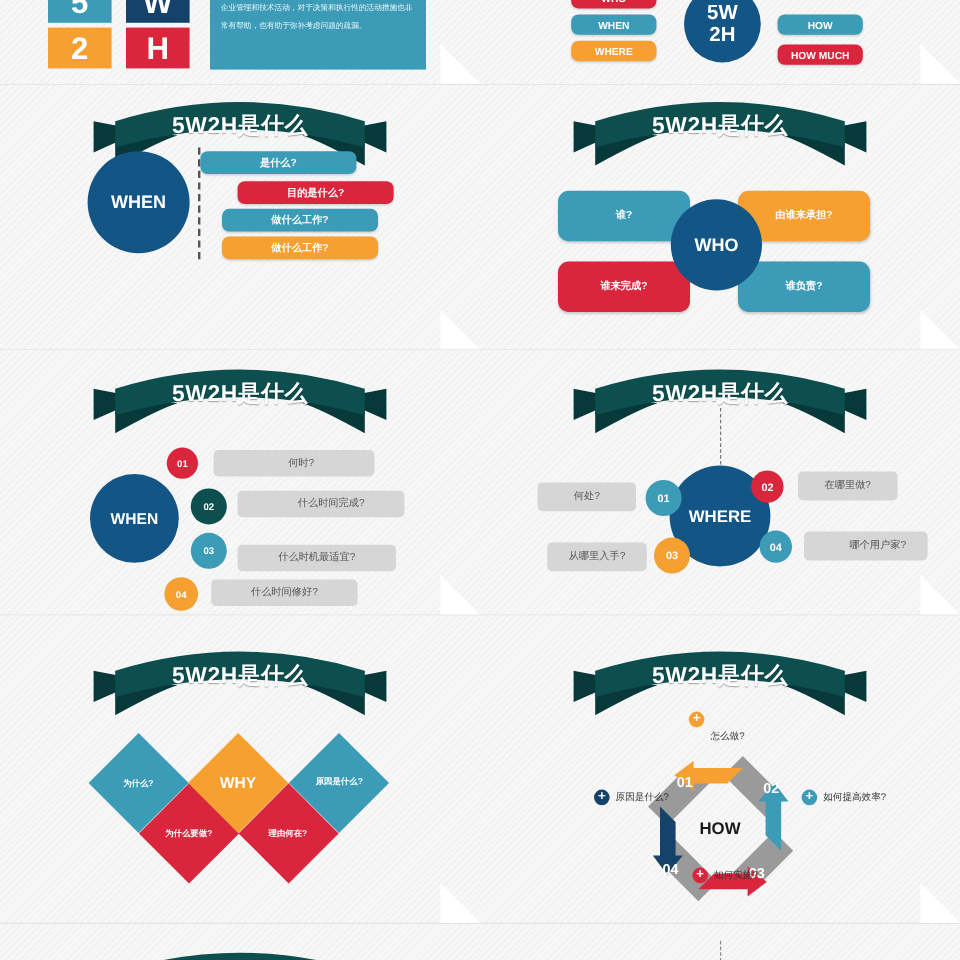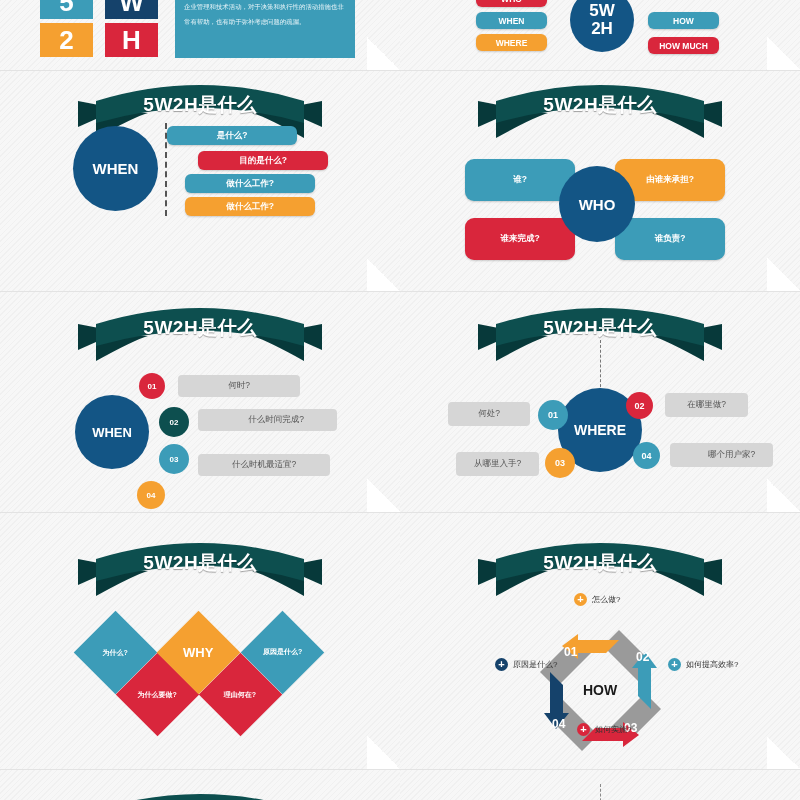--- a/index.html
+++ b/index.html
@@ -199,40 +199,43 @@
       <div class="rtxt">5W2H是什么</div>
     </div>
 
     <div class="circ" style="left:75px;top:103px;width:74px;height:74px;background:#135585;font-size:13px;">
       <span>WHEN</span>
     </div>
 
     <div class="circ" style="left:139px;top:81px;width:26px;height:26px;background:#d9263c;font-size:8px;">
       <span>01</span>
     </div>
-    <div class="graybar" style="left:178px;top:83px;width:122px;height:22px;">
+    <div class="graybar" style="left:178px;top:83px;width:122px;height:22px;padding-left:12px;">
       <span>何时?</span>
     </div>
 
     <div class="circ" style="left:159px;top:115px;width:30px;height:30px;background:#0d4f4f;font-size:8px;">
       <span>02</span>
     </div>
     <div class="graybar" style="left:198px;top:117px;width:122px;height:22px;padding-left:17px;">
       <span>什么时间完成?</span>
     </div>
 
     <div class="circ" style="left:159px;top:152px;width:30px;height:30px;background:#3c9cb8;font-size:8px;">
       <span>03</span>
     </div>
     <div class="graybar" style="left:198px;top:162px;width:132px;height:22px;">
       <span>什么时机最适宜?</span>
     </div>
 
     <div class="circ" style="left:137px;top:189px;width:28px;height:28px;background:#f5a030;font-size:8px;">
       <span>04</span>
+    </div>
+    <div class="graybar" style="left:176px;top:191px;width:122px;height:22px;">
+      <span>什么时间修好?</span>
     </div>
     <div class="fold"></div>
   </div>
 
   <div class="panel p-r3-r">
     <div class="ribbon" style="top:14px;">
       <svg viewBox="0 0 252 62" xmlns="http://www.w3.org/2000/svg" aria-hidden="true">
         <path d="M4 18 L4 44 L22 36 L22 55 Q60 34 74 30 L56 28 Z" fill="#07393a"></path>
         <path d="M248 18 L248 44 L230 36 L230 55 Q192 34 178 30 L196 28 Z" fill="#07393a"></path>
         <path d="M22 18 Q126 -14 230 18 L230 40 Q126 10 22 40 Z" fill="#0d4f4f"></path>
@@ -326,21 +329,21 @@
       <path d="M105 133 L64 133 L77 120 L105 120 Z M105 139 L105 114 L121 127 Z" fill="#d9263c"></path>
       <path d="M32 105 L32 64 L45 77 L45 105 Z M26 105 L51 105 L38 121 Z" fill="#15426b"></path>
       <text x="46" y="48" fill="#ffffff" font-size="12" font-weight="bold" font-family="Liberation Sans, sans-serif">01</text>
       <text x="118" y="53" fill="#ffffff" font-size="12" font-weight="bold" font-family="Liberation Sans, sans-serif">02</text>
       <text x="106" y="124" fill="#ffffff" font-size="12" font-weight="bold" font-family="Liberation Sans, sans-serif">03</text>
       <text x="34" y="120" fill="#ffffff" font-size="12" font-weight="bold" font-family="Liberation Sans, sans-serif">04</text>
       <text x="82" y="87" fill="#1a1a1a" font-size="14" font-weight="bold" text-anchor="middle" font-family="Liberation Sans, sans-serif">HOW</text>
     </svg>
 
     <div class="plus" style="left:174px;top:80px;background:#f5a030;">+</div>
-    <div class="howlbl" style="left:192px;top:81px;">怎么做?</div>
+    <div class="howlbl" style="left:192px;top:95px;">怎么做?</div>
 
     <div class="plus" style="left:268px;top:145px;background:#3c9cb8;">+</div>
     <div class="howlbl" style="left:286px;top:146px;">如何提高效率?</div>
 
     <div class="plus" style="left:177px;top:210px;background:#d9263c;">+</div>
     <div class="howlbl" style="left:195px;top:211px;">如何实施?</div>
 
     <div class="plus" style="left:95px;top:145px;background:#15426b;">+</div>
     <div class="howlbl" style="left:113px;top:146px;">原因是什么?</div>
 

